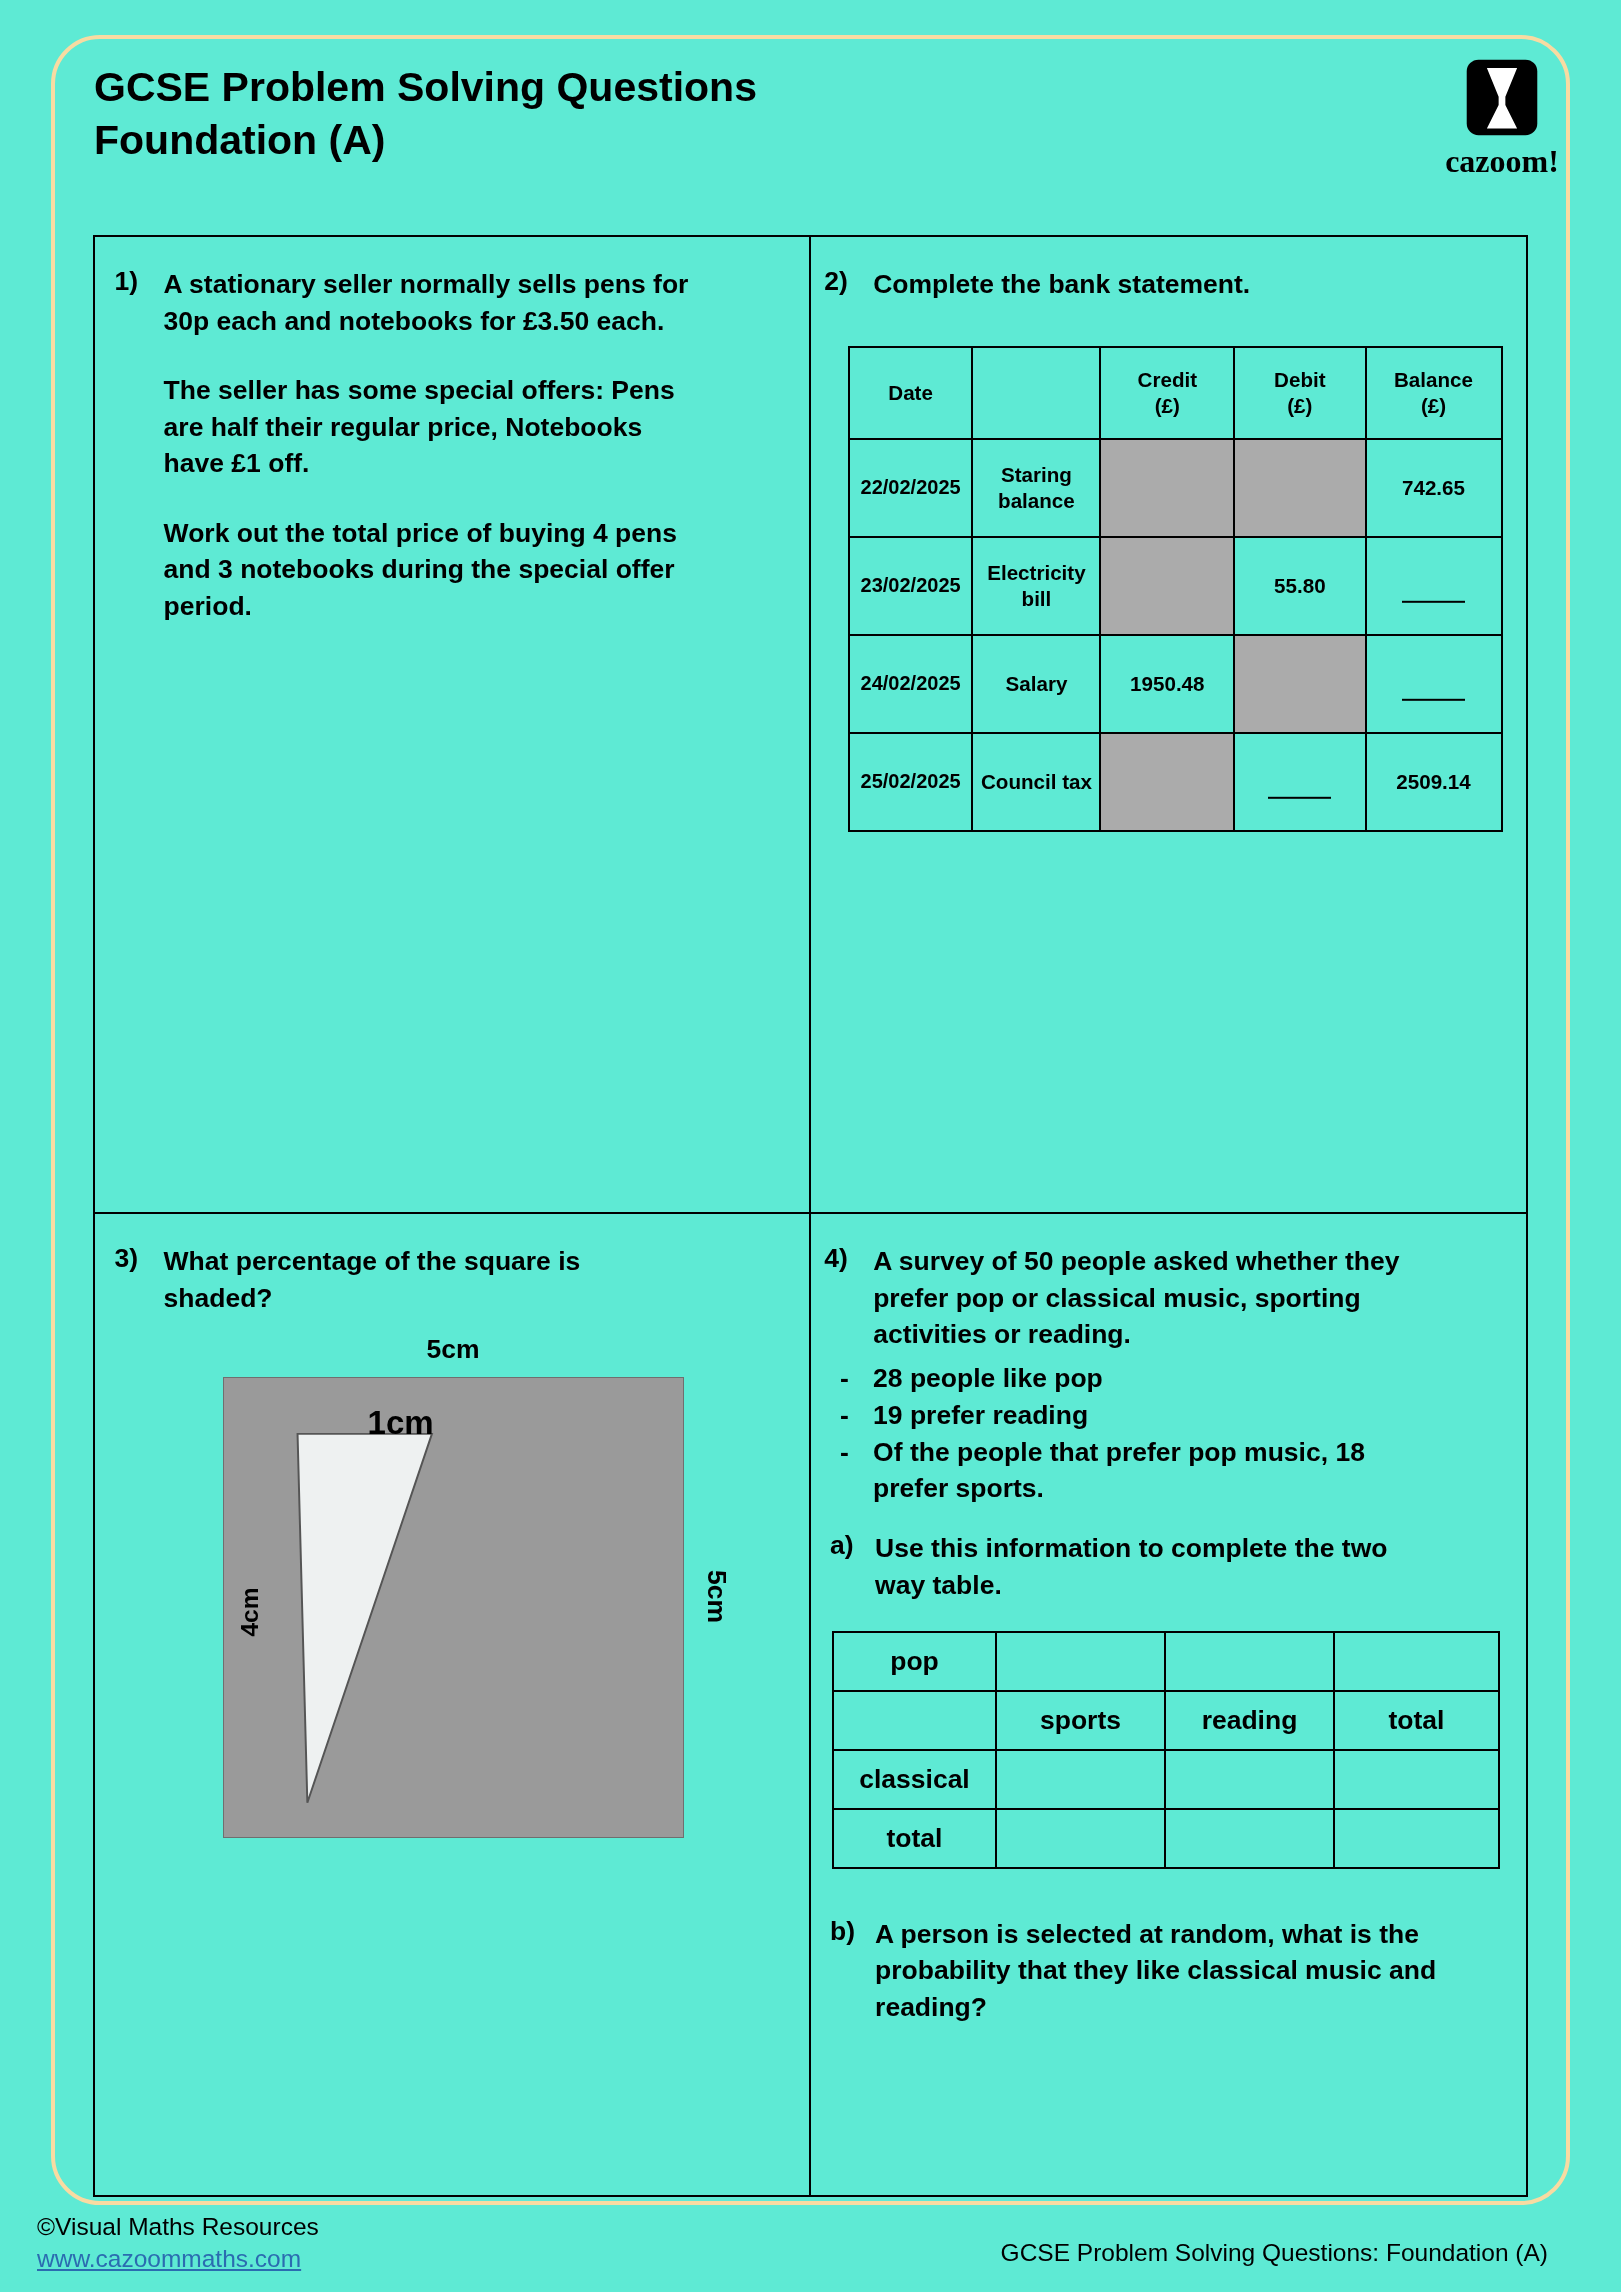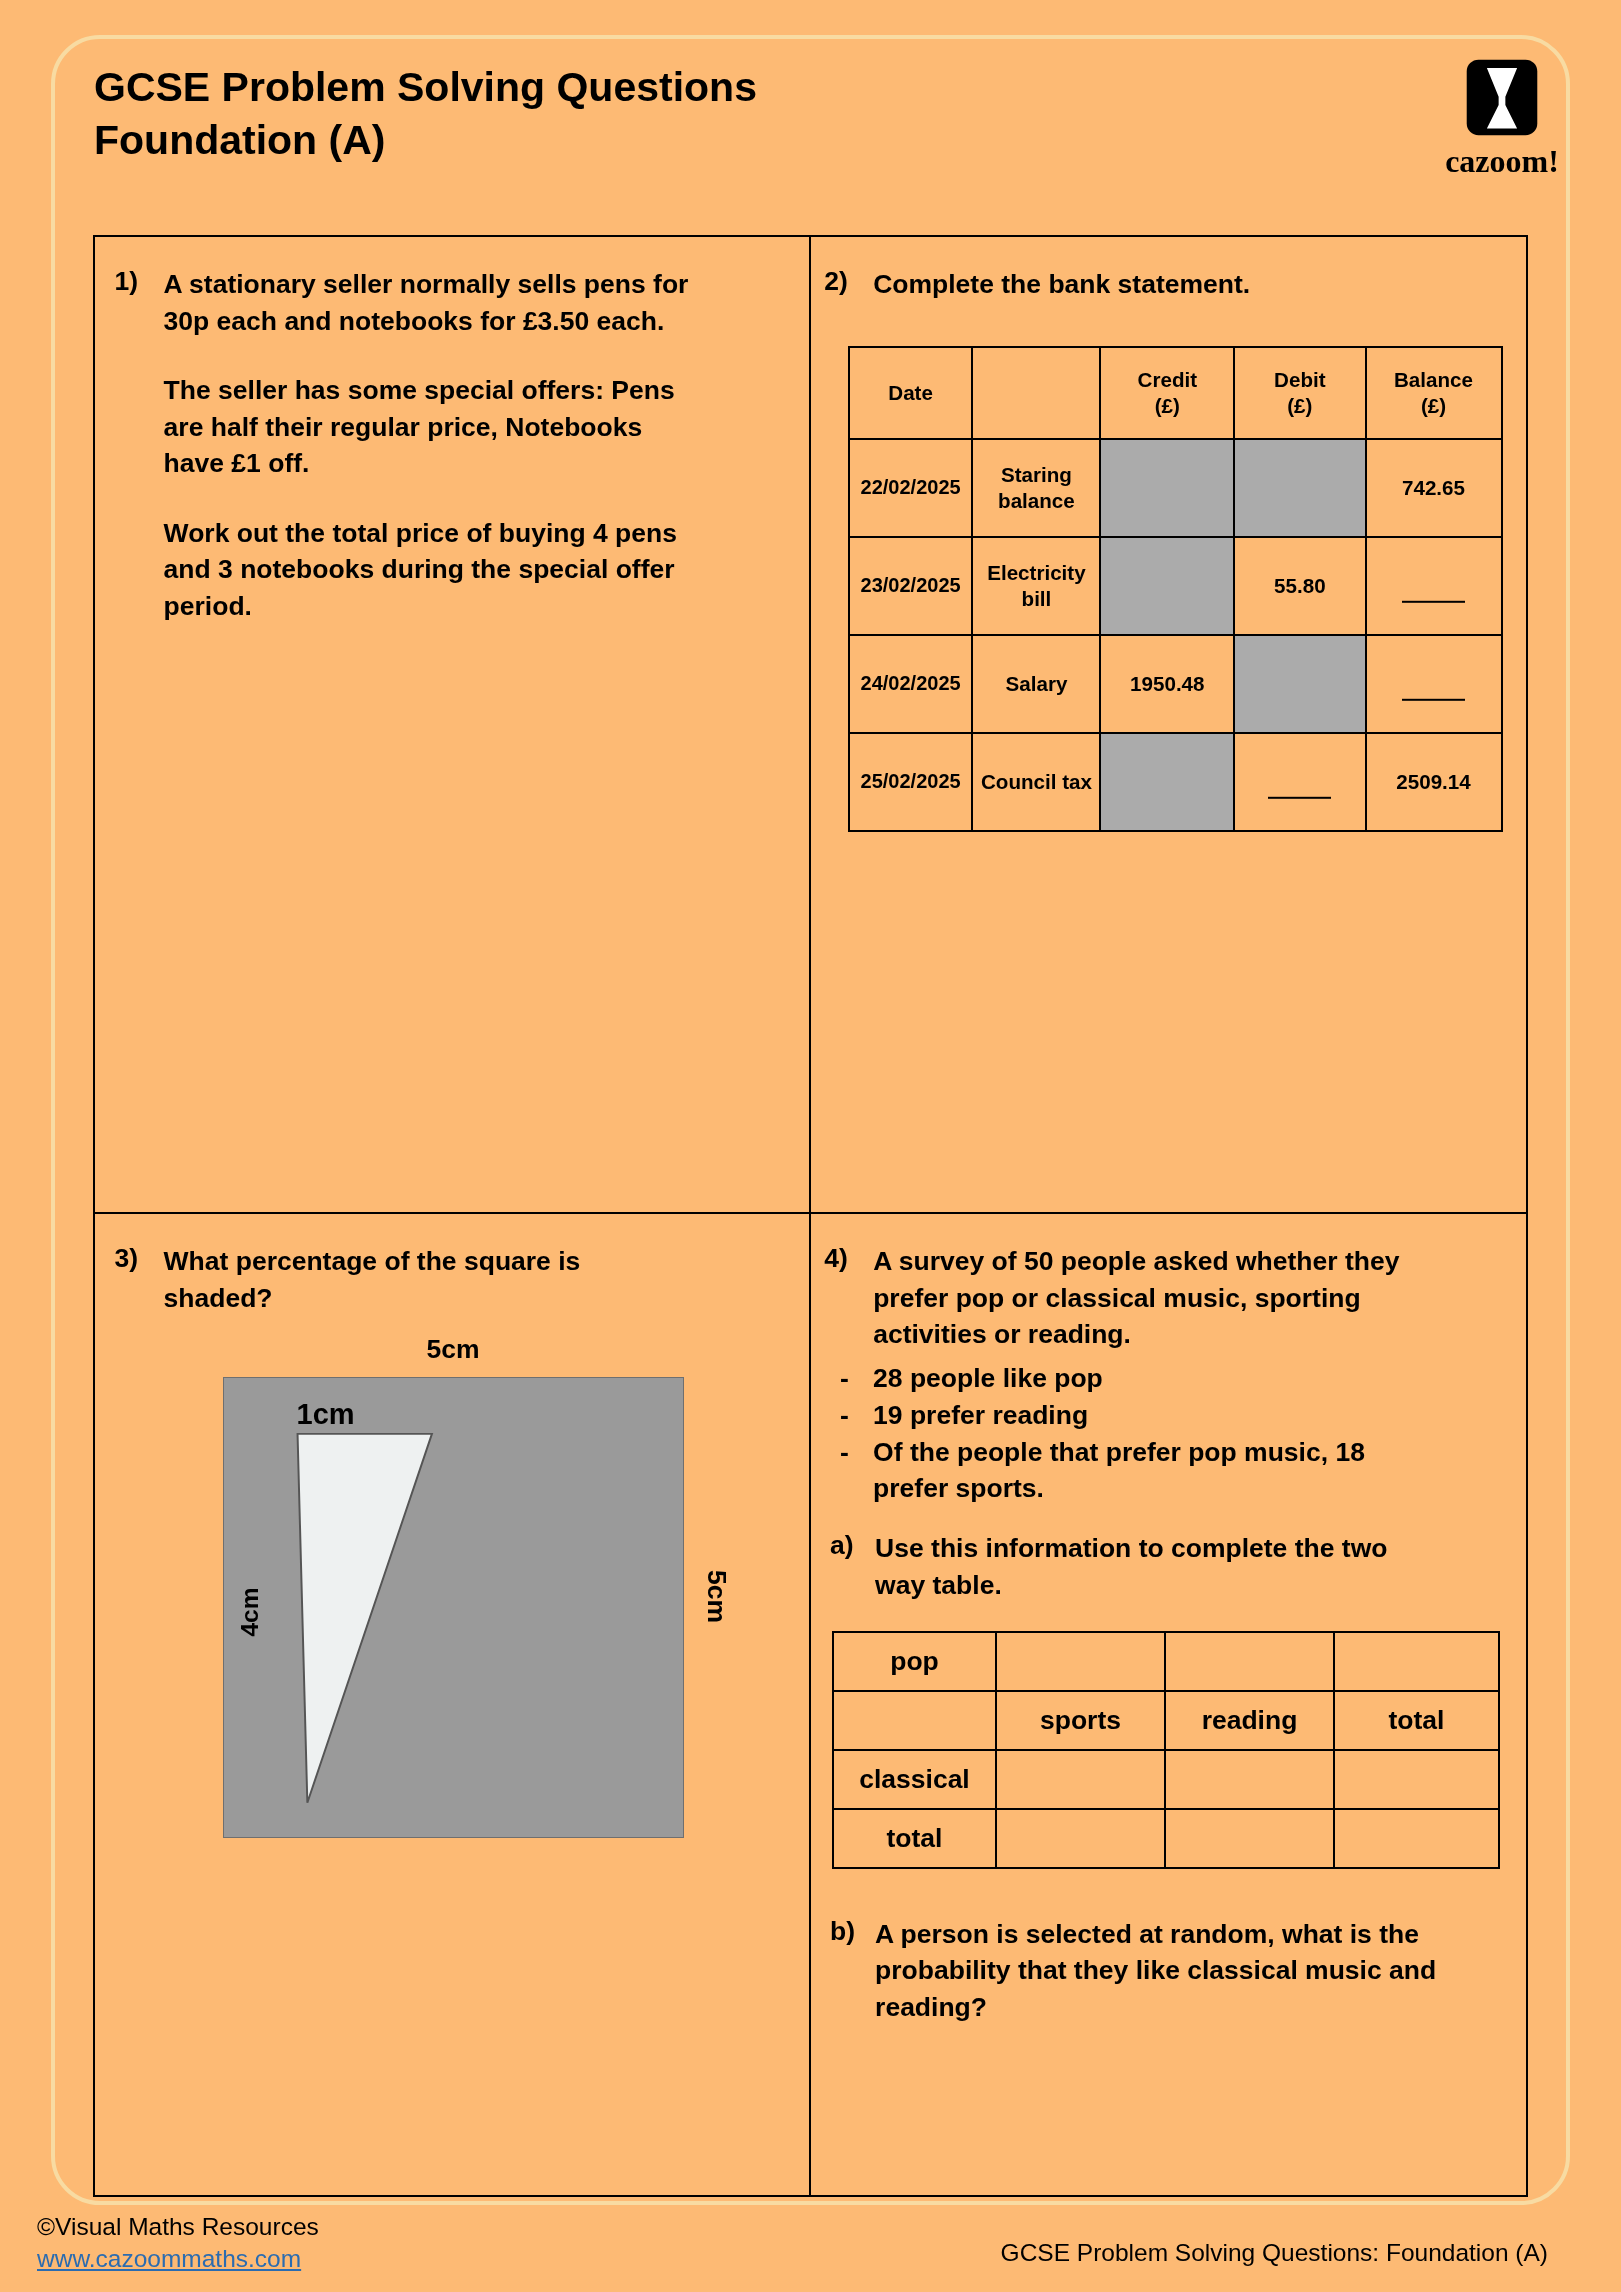--- a/index.html
+++ b/index.html
@@ -1,21 +1,21 @@
 <!DOCTYPE html>
 <html><head>
 <meta charset="utf-8">
 <style>
   * { box-sizing: border-box; margin: 0; padding: 0; }
   html,body { background:#ffffff; }
   .page {
     position: relative;
     width: 1621px;
     height: 2293px;
-    background: #fdba74;
+    background: #5eead4;
     font-family: "Liberation Sans", sans-serif;
     color: #000;
     overflow: hidden;
   }
   .frame {
     position: absolute;
     left: 51px; top: 35px;
     width: 1519px; height: 2170px;
     border: 4.9px solid #f8dba2;
     border-radius: 49px;
@@ -96,21 +96,21 @@
   }
   .gray-square {
     position: absolute; inset: 0;
     background: #9a9a9a;
     border: 1px solid #6f6f6f;
   }
   .tri-svg { position: absolute; inset: 0; }
   .dim { position: absolute; font-size: 26.5px; font-weight: bold; }
   .lbl-5top { top: -43px; left: 0; width: 100%; text-align: center; }
   .lbl-5right { right: -59px; top: 204px; transform: rotate(90deg); }
-  .lbl-1 { left: 74px; top: 21px; width: 137px; text-align: left; font-size: 29px; }
+  .lbl-1 { left: 74px; top: 27px; width: 137px; text-align: right; font-size: 33px; }
   .lbl-4 { left: -7.8px; top: 221px; width: 69px; text-align: center; transform: rotate(-90deg); font-size: 24.5px; }
 
   
   .bullets { margin-top: 7.8px; }
   .bullet { display: flex; font-size: 26.5px; font-weight: bold; line-height: 1.38; margin-left: 5.9px; }
   .b-dash { width: 43px; flex: none; padding-left: 9.8px; }
   .part { display: flex; margin-top: 23.5px; margin-left: 5.9px; }
   .p-num { width: 45px; flex: none; font-size: 26.5px; font-weight: bold; }
   .p-body { font-size: 26.5px; font-weight: bold; line-height: 1.38; }
   .p-a-body { max-width: 549px; }

